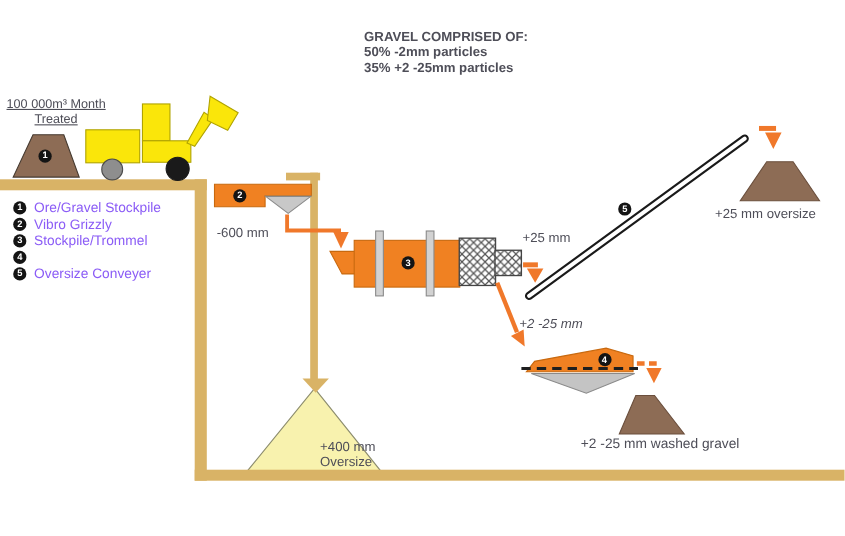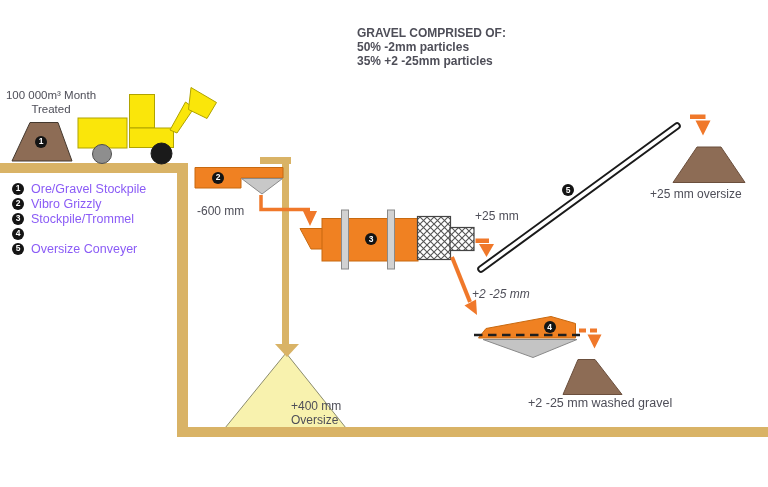--- a/index.html
+++ b/index.html
@@ -2,22 +2,22 @@
 <html><head>
 <meta charset="utf-8">
 <style>
   html,body { margin:0; padding:0; background:#fff; }
   #diagram {
     position:relative; width:768px; height:487px; background:#ffffff;
     font-family:"Liberation Sans", sans-serif; color:#4E4E58; overflow:hidden;
   }
   #scene { position:absolute; left:0; top:0; }
   .lbl { position:absolute; color:#4E4E58; font-size:12px; line-height:14px; white-space:nowrap; }
-  .lbl.center { text-align:center; }
-  .title-block { position:absolute; left:331px; top:26px; font-weight:700; font-size:12px; line-height:14px; color:#4E4E58;margin-left:26px; }
+  .lbl.center { text-align:center;text-decoration:underline; }
+  .title-block { position:absolute; left:331px; top:26px; font-weight:700; font-size:12px; line-height:14px; color:#4E4E58; }
   .marker {
     width:12px; height:12px; border-radius:50%; background:#141414; color:#fff;
     font-size:8.5px; font-weight:700; display:inline-flex; align-items:center;
     justify-content:center; line-height:1; flex:0 0 12px;
   }
   .abs-marker { position:absolute; }
   #legend { position:absolute; left:12px; top:181px; }
   .legend-row { display:flex; align-items:center; gap:7px; height:15px; }
   .legend-label { font-size:12.5px; color:#8b5cf6; }
 </style>

